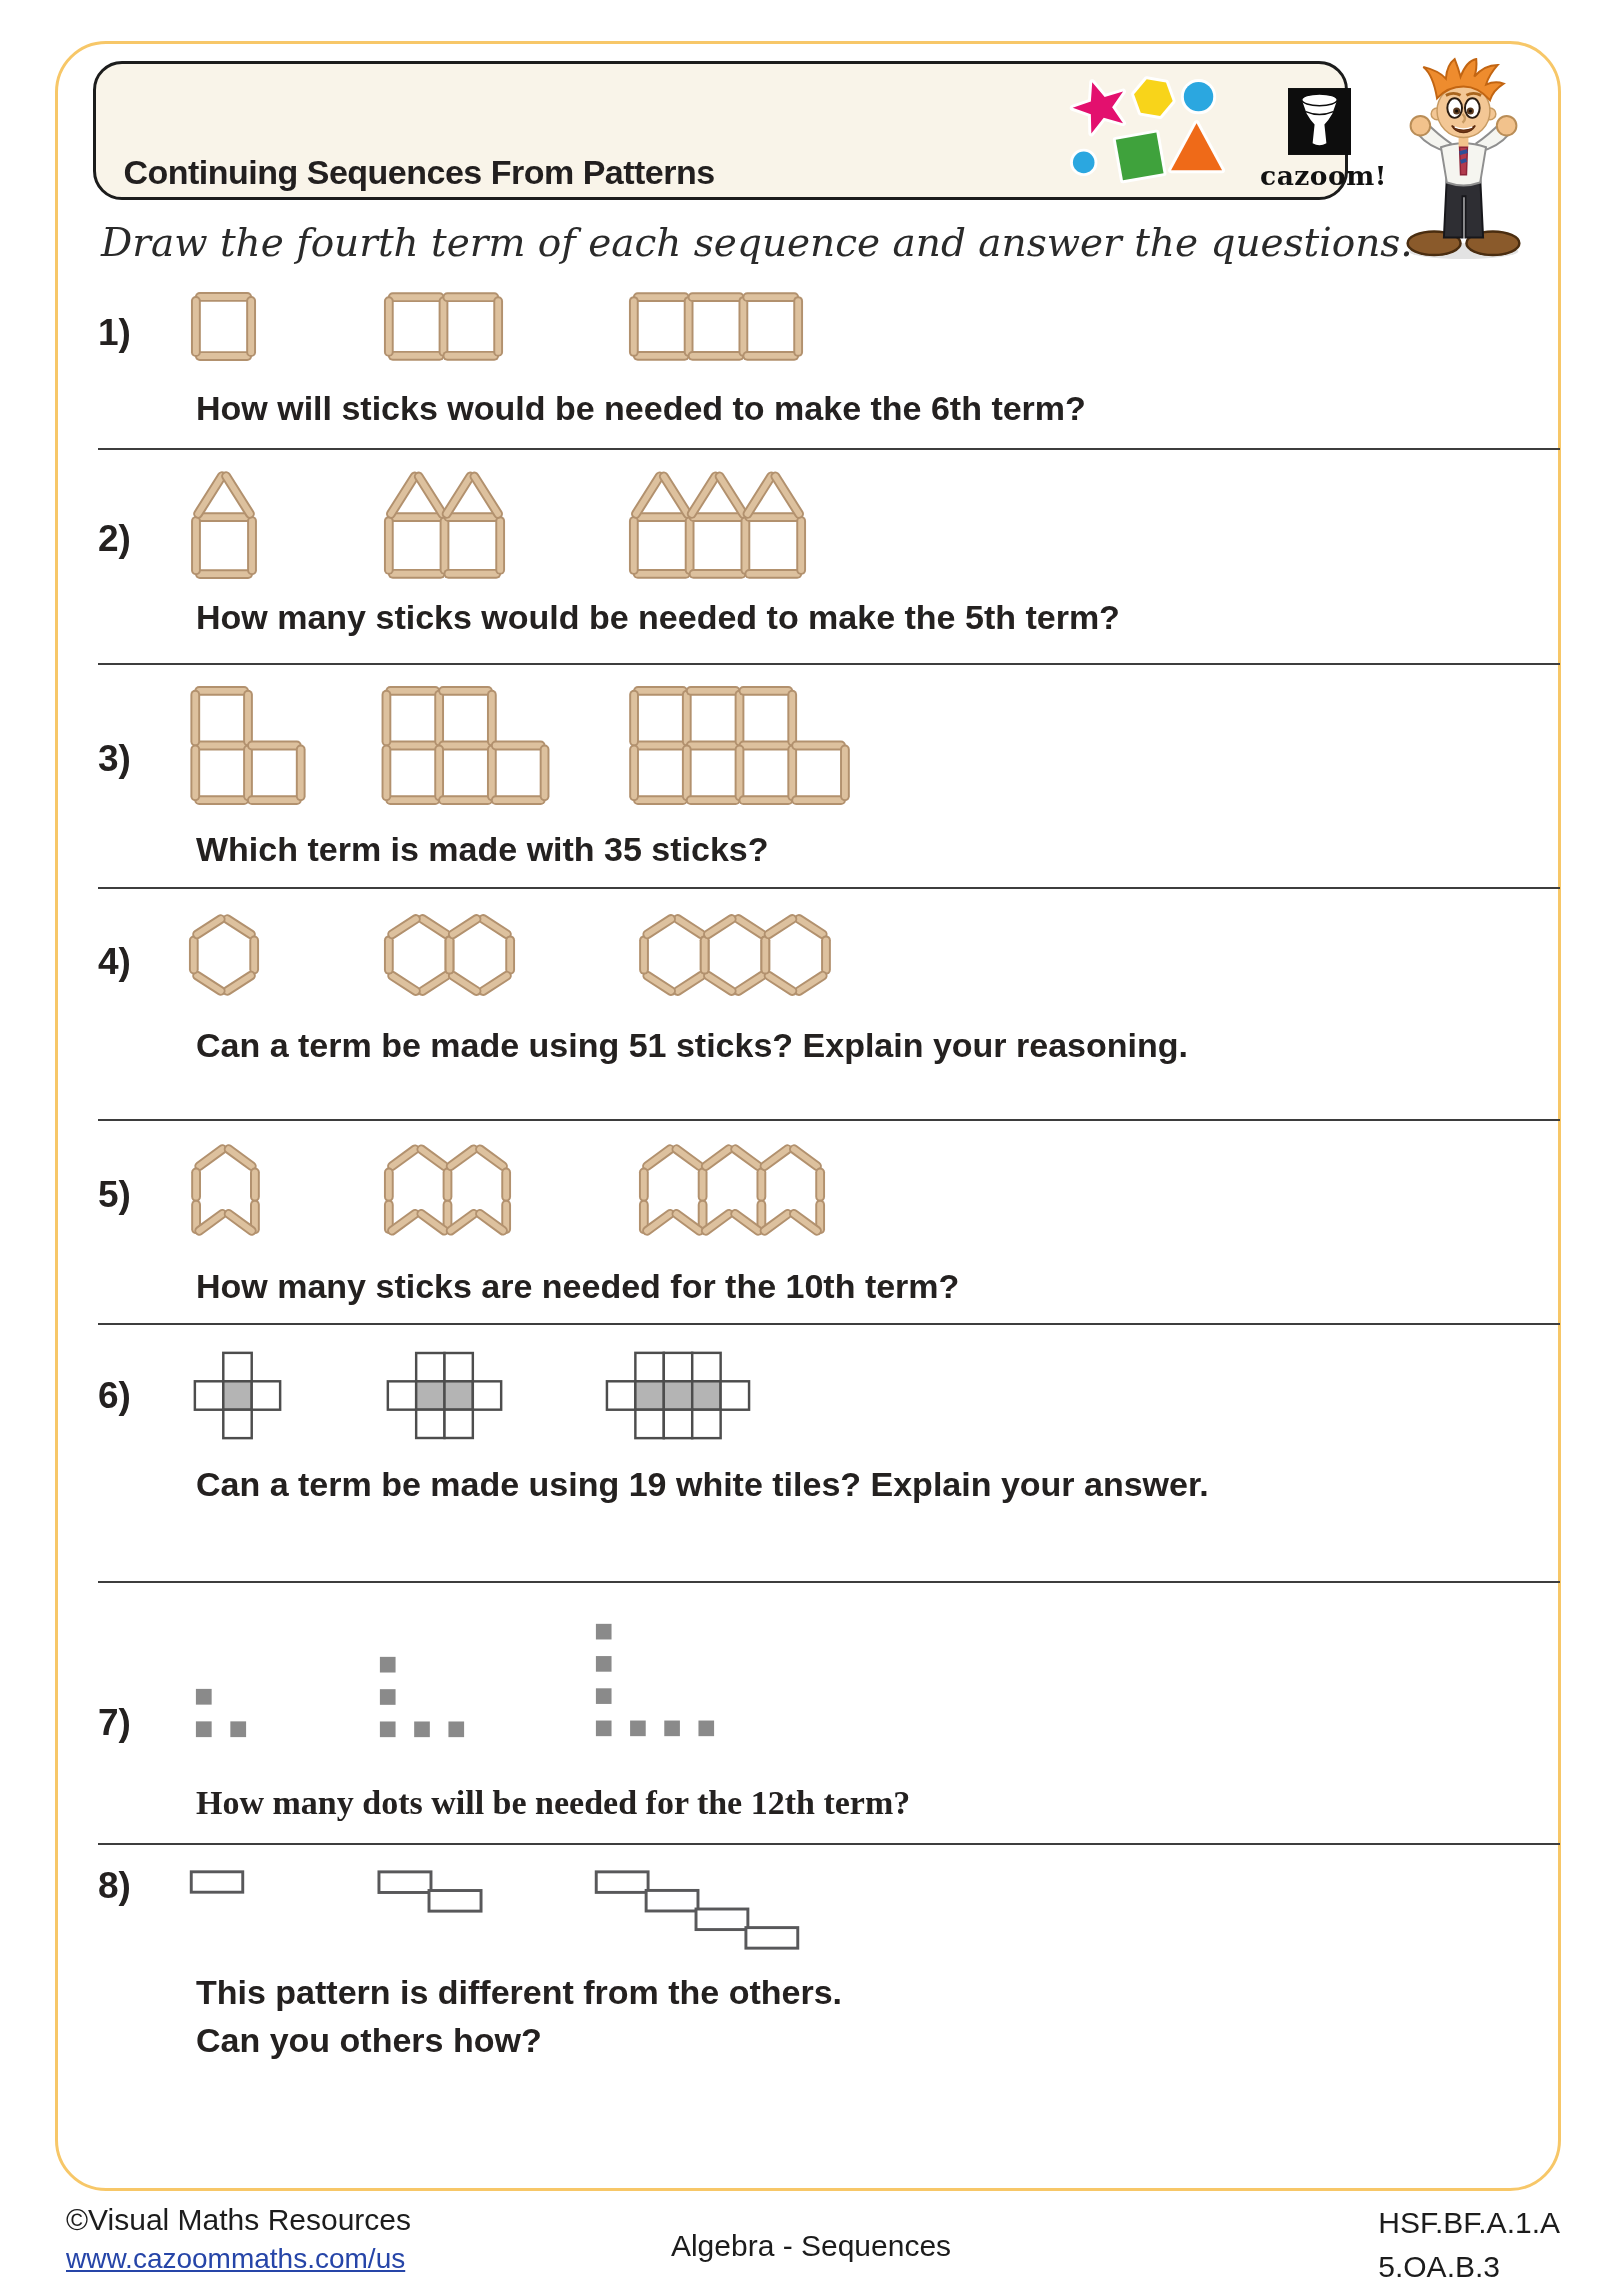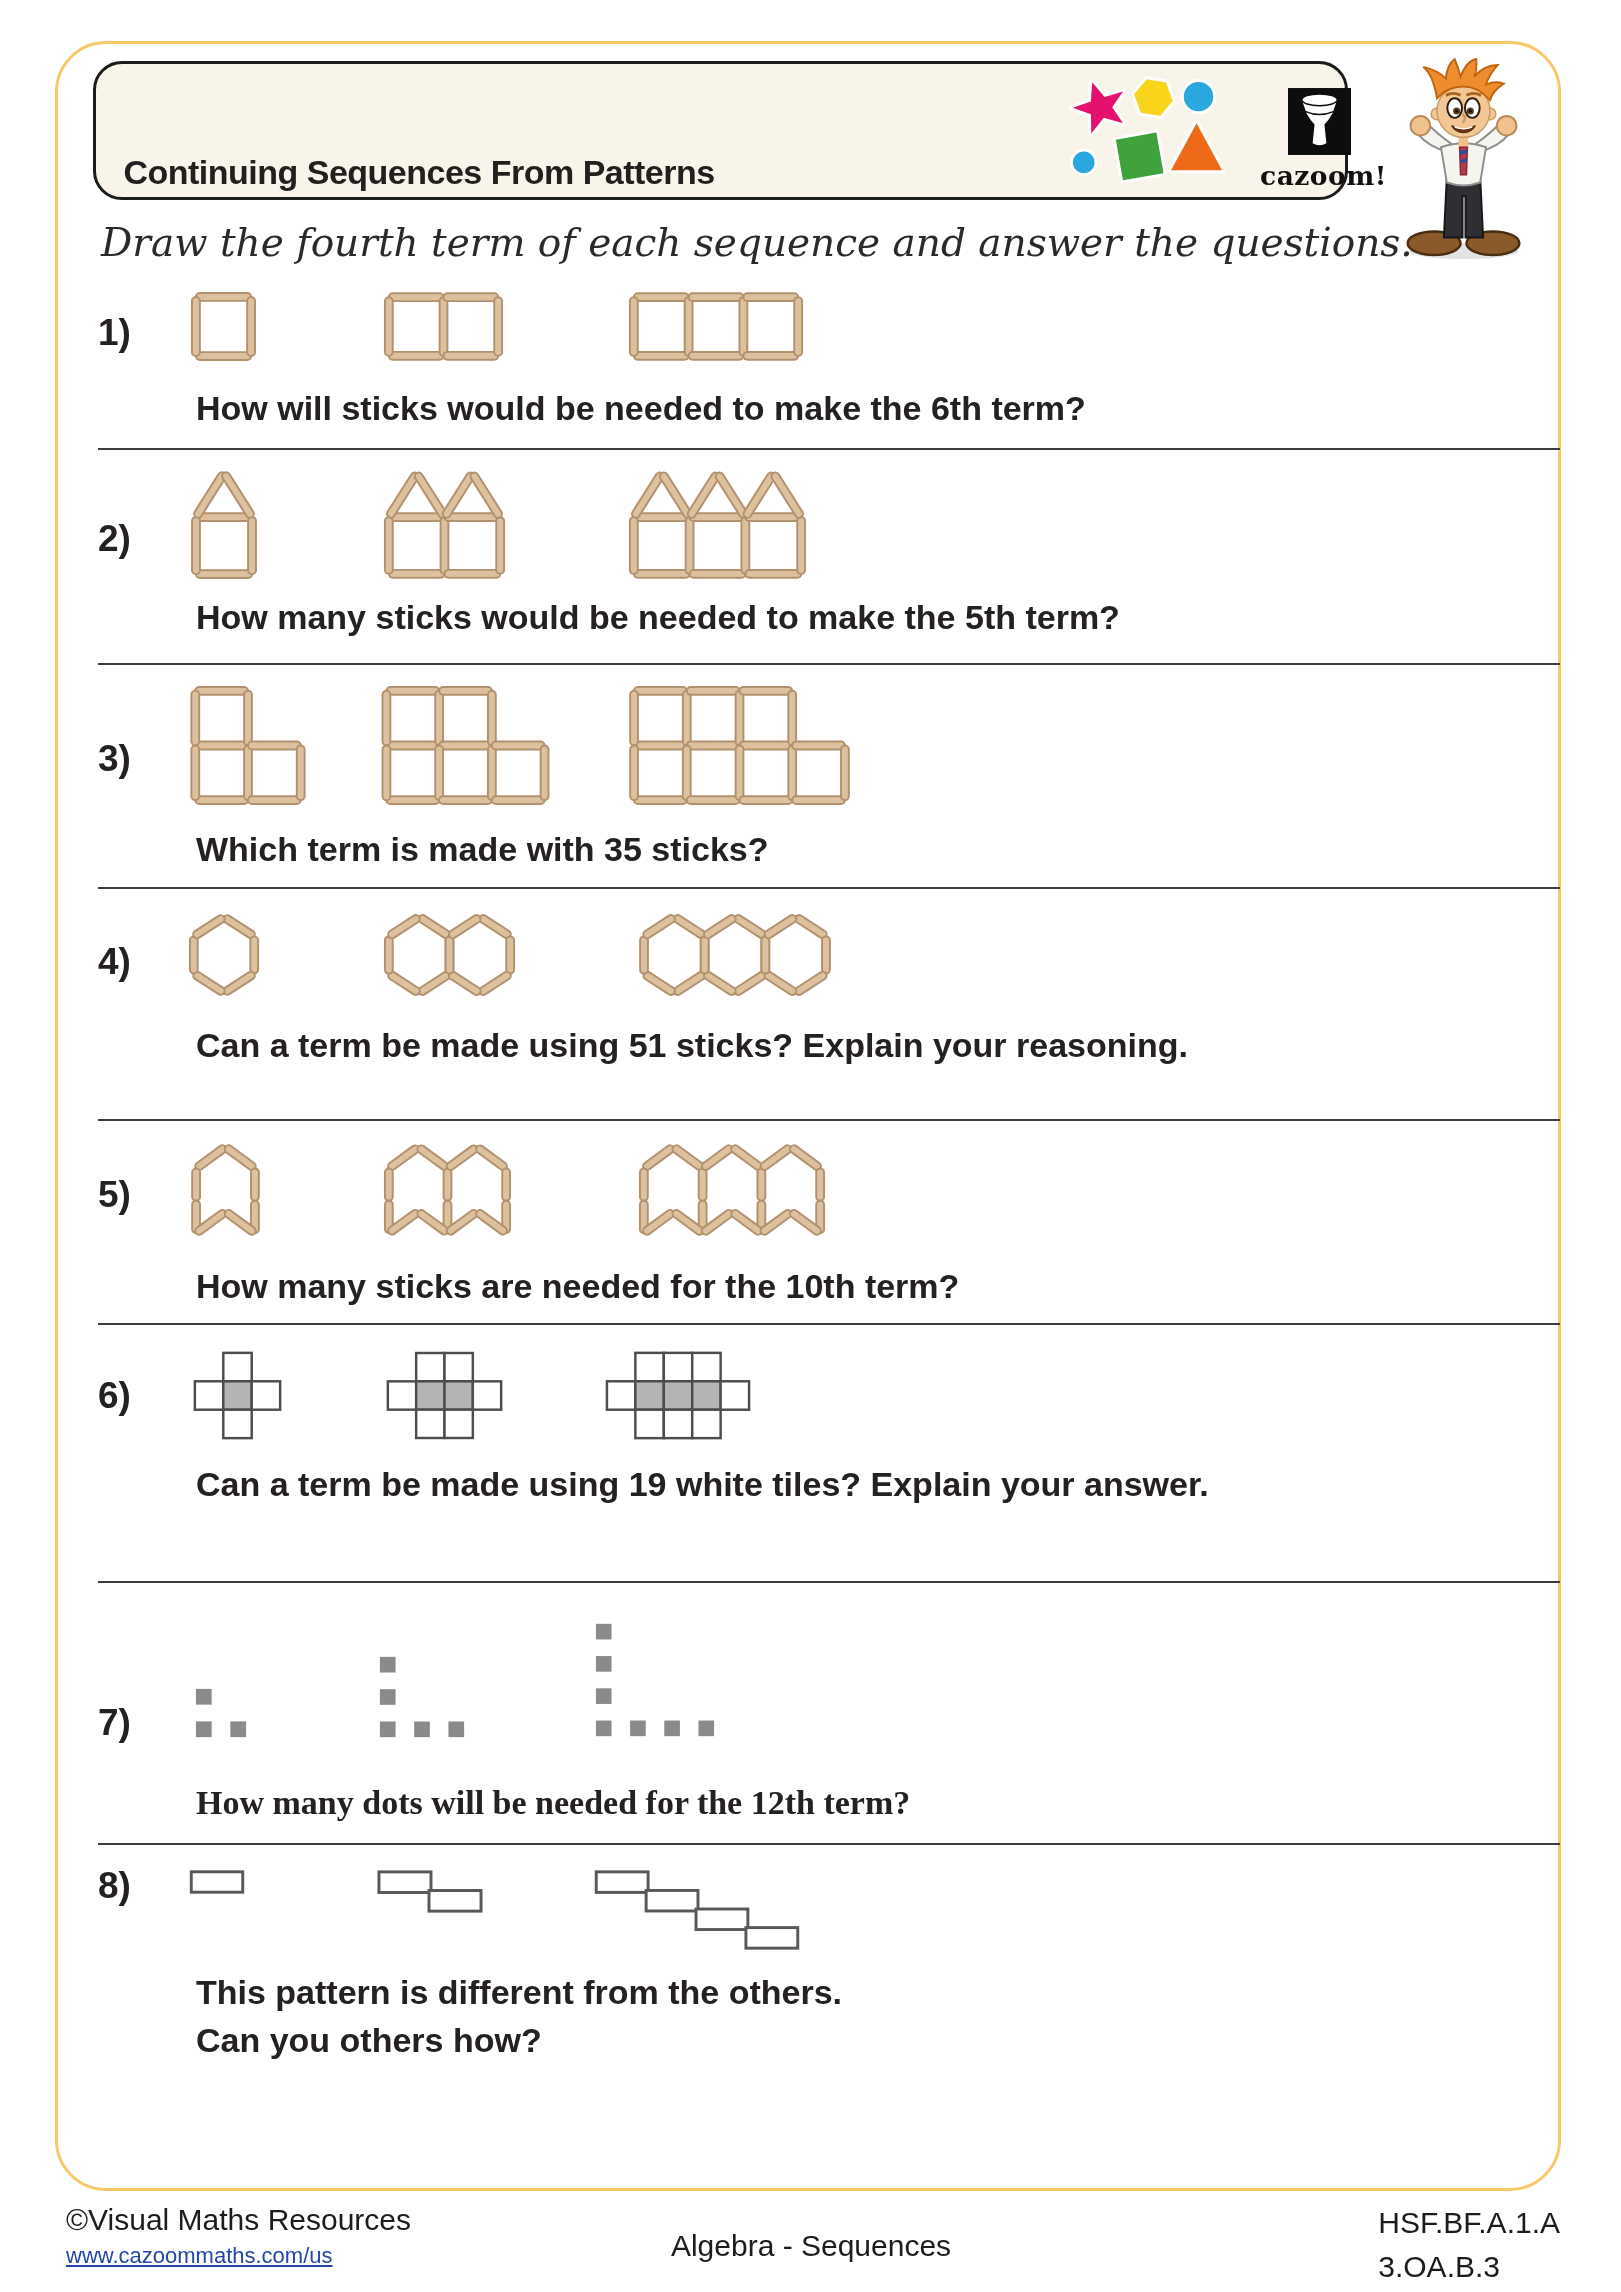--- a/index.html
+++ b/index.html
@@ -17,21 +17,21 @@
                   font-size:26.5px;color:#111;margin-top:1px;letter-spacing:0.5px;}
   .mascot{position:absolute;left:1390px;top:57px;}
   .instruction{position:absolute;left:101px;top:220px;font-family:"DejaVu Serif","Liberation Serif",serif;
                font-style:italic;font-size:39px;color:#2a2a2a;white-space:nowrap;text-align:center;}
   .q-num{position:absolute;left:98px;font-size:37px;font-weight:bold;color:#242120;}
   .q-prompt{position:absolute;left:196px;font-size:34px;font-weight:bold;color:#242120;
             white-space:nowrap;line-height:1.42;}
   .q-divider{position:absolute;left:98px;width:1462px;height:0;border-top:2.5px solid #3d3d3d;}
   .pattern-svg{position:absolute;}
   .footer-copy{position:absolute;left:66px;top:2203px;font-size:30px;color:#1c1c1c;}
-  .footer-link{position:absolute;left:66px;top:2243px;font-size:22px;color:#2645a8;
+  .footer-link{position:absolute;left:66px;top:2243px;font-size:28px;color:#2645a8;
                text-decoration:underline;cursor:pointer;}
   .footer-center{position:absolute;left:615px;top:2229px;width:392px;text-align:center;
                  font-size:30px;color:#1c1c1c;}
   .footer-codes{position:absolute;right:61px;top:2201px;text-align:left;font-size:30px;
                 color:#1c1c1c;line-height:1.45;}
 </style>
 </head>
 <body>
 
 <div class="page">
@@ -616,16 +616,16 @@
           <div>Can you others how?</div>
         </div>
     </div>
     </div>
 
   <div class="footer-copy">©Visual Maths Resources</div>
   <a class="footer-link">www.cazoommaths.com/us</a>
   <div class="footer-center">Algebra - Sequences</div>
   <div class="footer-codes">
     <div>HSF.BF.A.1.A</div>
-    <div>3.OA.B.3</div>
+    <div>5.OA.B.3</div>
   </div>
 </div>
 
 
 </body></html>

